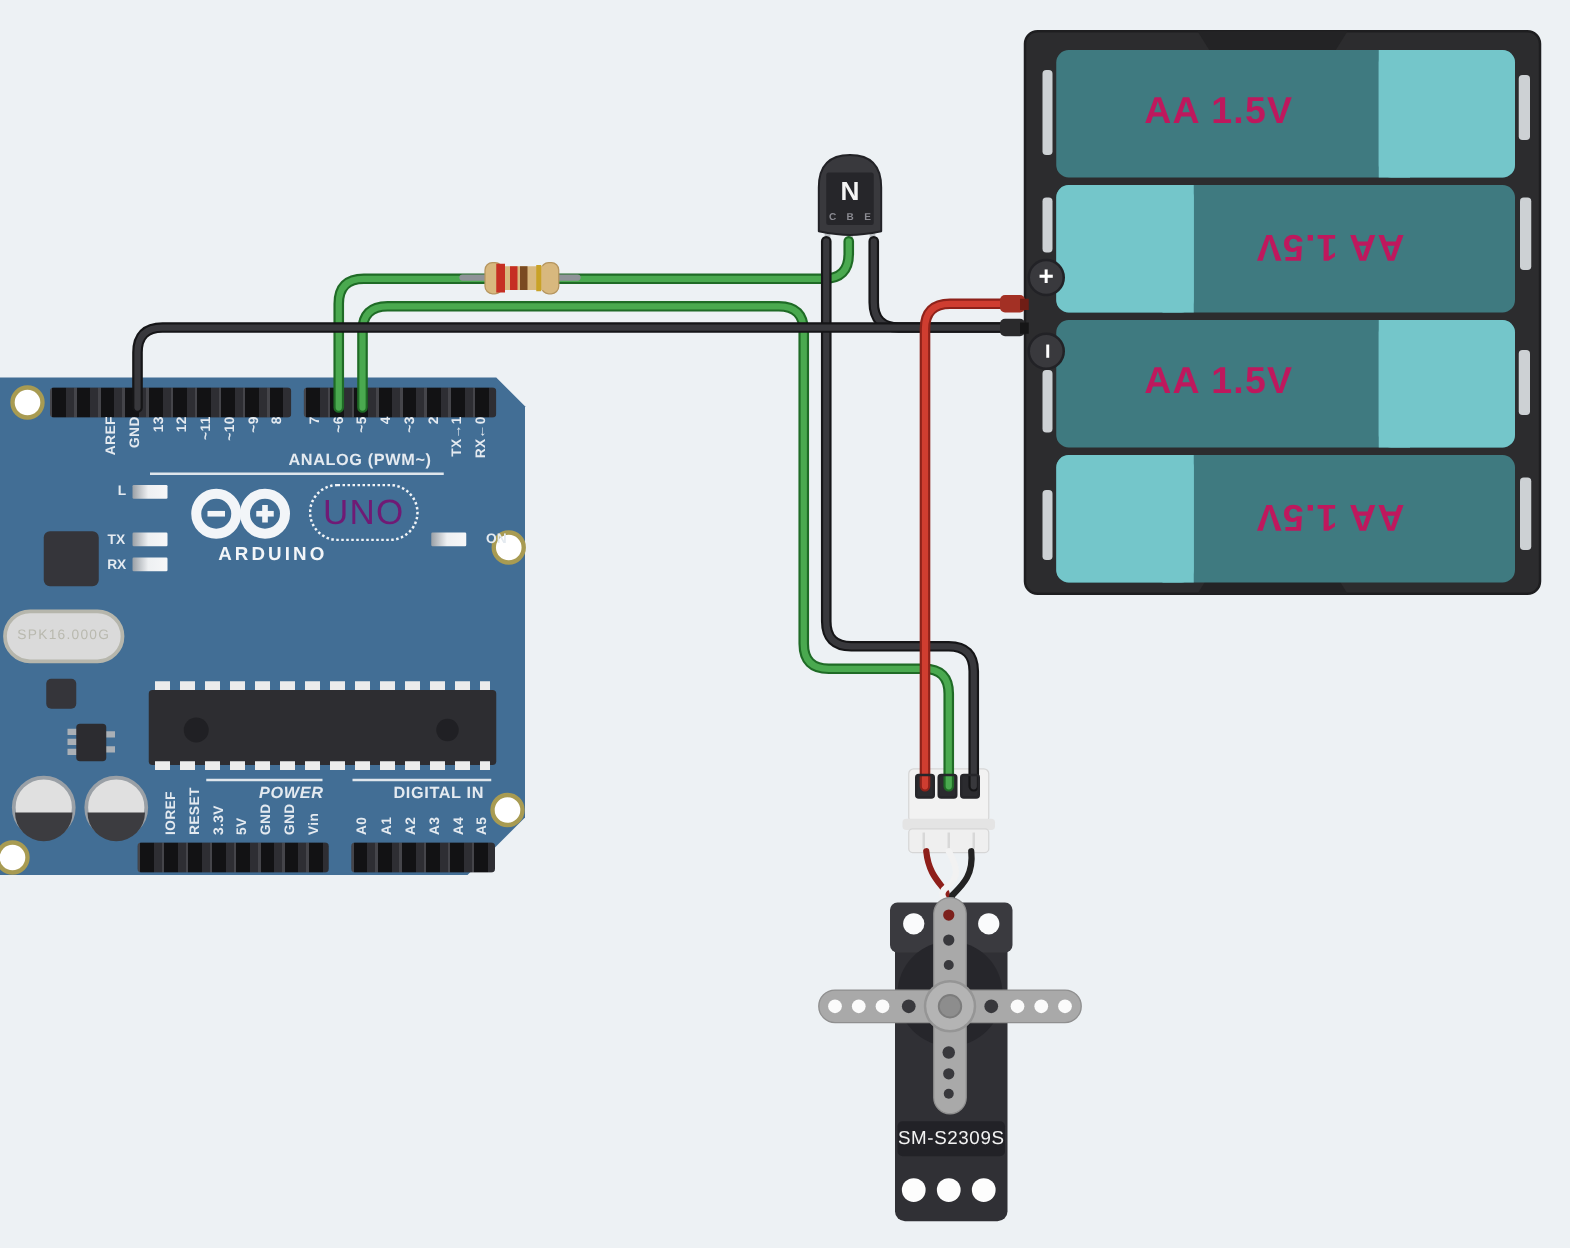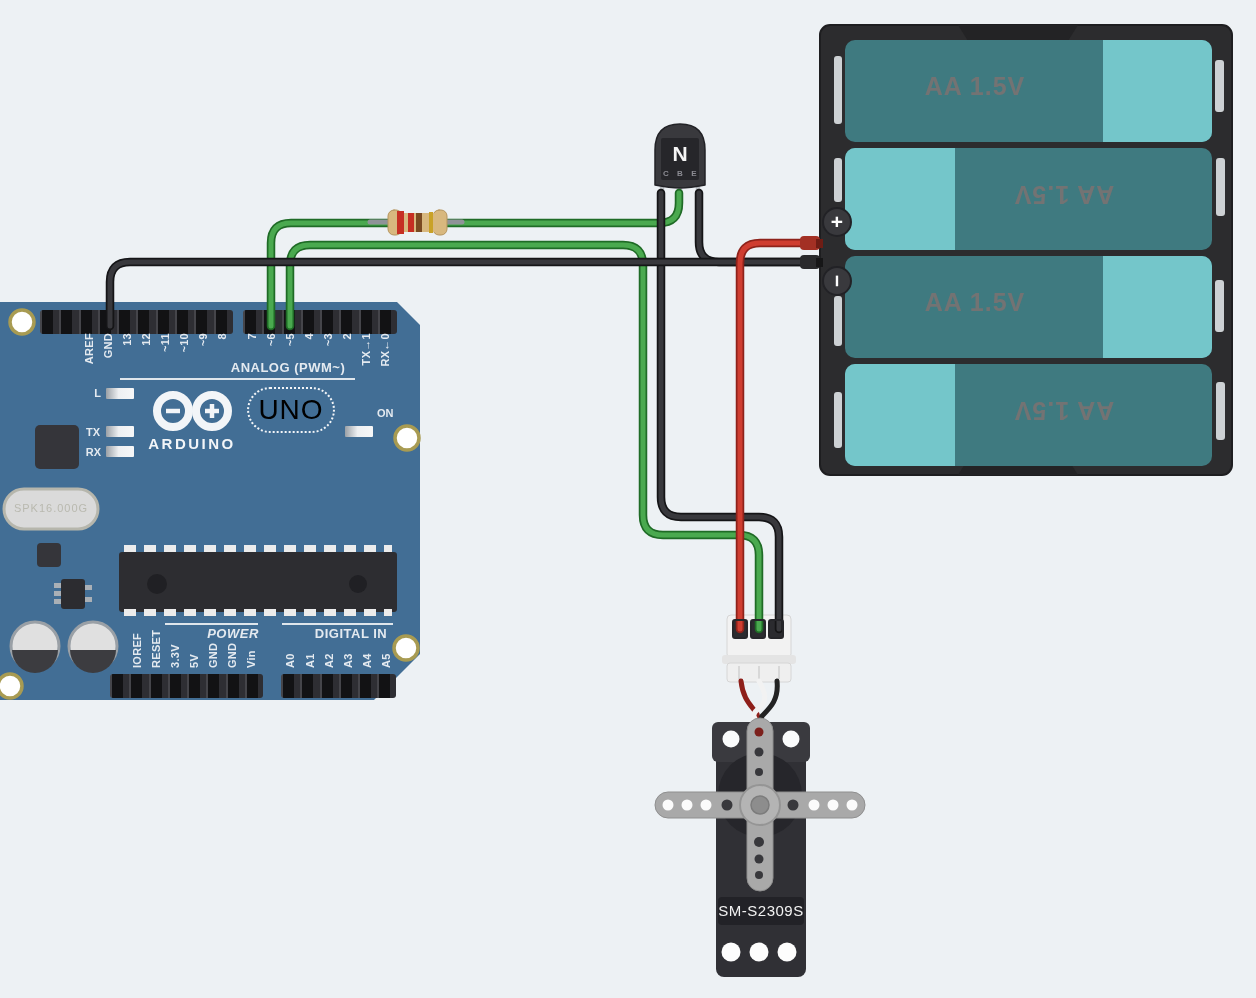--- a/index.html
+++ b/index.html
@@ -17,29 +17,29 @@
   .pinlbl{position:absolute;width:62px;height:14px;display:flex;align-items:center;z-index:4;
           font-weight:bold;font-size:11px;color:#e4eaf0;letter-spacing:0.3px;
           transform:rotate(-90deg);white-space:nowrap;}
   .anchor-top{justify-content:flex-end;}
   .anchor-bottom{justify-content:flex-start;}
   .heading{position:absolute;font-weight:bold;font-size:13px;color:#e4eaf0;text-align:center;
            letter-spacing:0.5px;z-index:4;}
   .ledlbl{position:absolute;font-weight:bold;font-size:11px;color:#e4eaf0;z-index:4;}
   .led{position:absolute;width:28px;height:11px;border-radius:1px;z-index:2;
        background:linear-gradient(90deg,#9aa0a6,#eef0f2 45%,#f6f7f8);}
-  .brand{position:absolute;left:122px;top:435px;width:140px;text-align:center;z-index:4;
+  .brand{position:absolute;left:122px;top:435px;width:140px;text-align:right;z-index:4;
          font-weight:bold;font-size:15px;letter-spacing:2.5px;color:#f2f5f8;}
   .uno-pill{position:absolute;left:247px;top:387px;width:88px;height:46px;z-index:4;
             border:2px dotted #f2f5f8;border-radius:24px;display:flex;align-items:center;
-            justify-content:center;color:#000000;font-size:28px;letter-spacing:1px;box-sizing:border-box;}
+            justify-content:center;color:#701a75;font-size:28px;letter-spacing:1px;box-sizing:border-box;}
   .crystal-txt{position:absolute;left:1px;top:502px;width:100px;text-align:center;z-index:4;
                font-weight:normal;font-size:11px;letter-spacing:1px;color:#b9b9af;}
   .batt-text{position:absolute;width:260px;text-align:center;z-index:4;font-weight:bold;
-             font-size:25px;color:#737373;letter-spacing:1px;}
+             font-size:30px;color:#be185d;letter-spacing:1px;}
   .flip{transform:rotate(180deg);}
   .terminal{position:absolute;width:30px;height:30px;border-radius:50%;background:#39393d;
             border:2px solid #222226;color:#fff;display:flex;align-items:center;justify-content:center;
             font-weight:bold;font-size:21px;box-sizing:border-box;z-index:4;}
   .vbar{display:inline-block;transform:rotate(90deg);}
   .trans-n{position:absolute;left:660px;top:142px;width:40px;text-align:center;z-index:4;
            font-weight:bold;font-size:21px;color:#f5f5f5;}
   .trans-pin{position:absolute;width:12px;text-align:center;z-index:4;font-weight:bold;
              font-size:8px;color:#8b8b92;}
   .servo-lbl{position:absolute;left:718px;top:902px;width:86px;text-align:center;z-index:4;
@@ -314,21 +314,21 @@
   <div class="pinlbl anchor-bottom" style="left:317px;top:630px;">A3</div>
   <div class="pinlbl anchor-bottom" style="left:336px;top:630px;">A4</div>
   <div class="pinlbl anchor-bottom" style="left:355px;top:630px;">A5</div>
 
   <div class="heading" style="left:193px;top:626px;width:80px;font-style:italic;">POWER</div>
   <div class="heading" style="left:311px;top:626px;width:80px;">DIGITAL IN</div>
 
   <div class="ledlbl" style="left:71px;top:387px;width:30px;text-align:right;">L</div>
   <div class="ledlbl" style="left:86px;top:426px;width:30px;">TX</div>
   <div class="ledlbl" style="left:71px;top:446px;width:30px;text-align:right;">RX</div>
-  <div class="ledlbl" style="left:377px;top:407px;width:40px;">ON</div>
+  <div class="ledlbl" style="left:377px;top:425px;width:40px;text-align:center;">ON</div>
 
   <div class="brand">ARDUINO</div>
   <div class="uno-pill">
     <span>UNO</span>
   </div>
   <div class="crystal-txt">SPK16.000G</div>
 
   <div class="trans-n">N</div>
   <div class="trans-pin" style="left:660px;top:169px;">C</div>
   <div class="trans-pin" style="left:674px;top:169px;">B</div>

